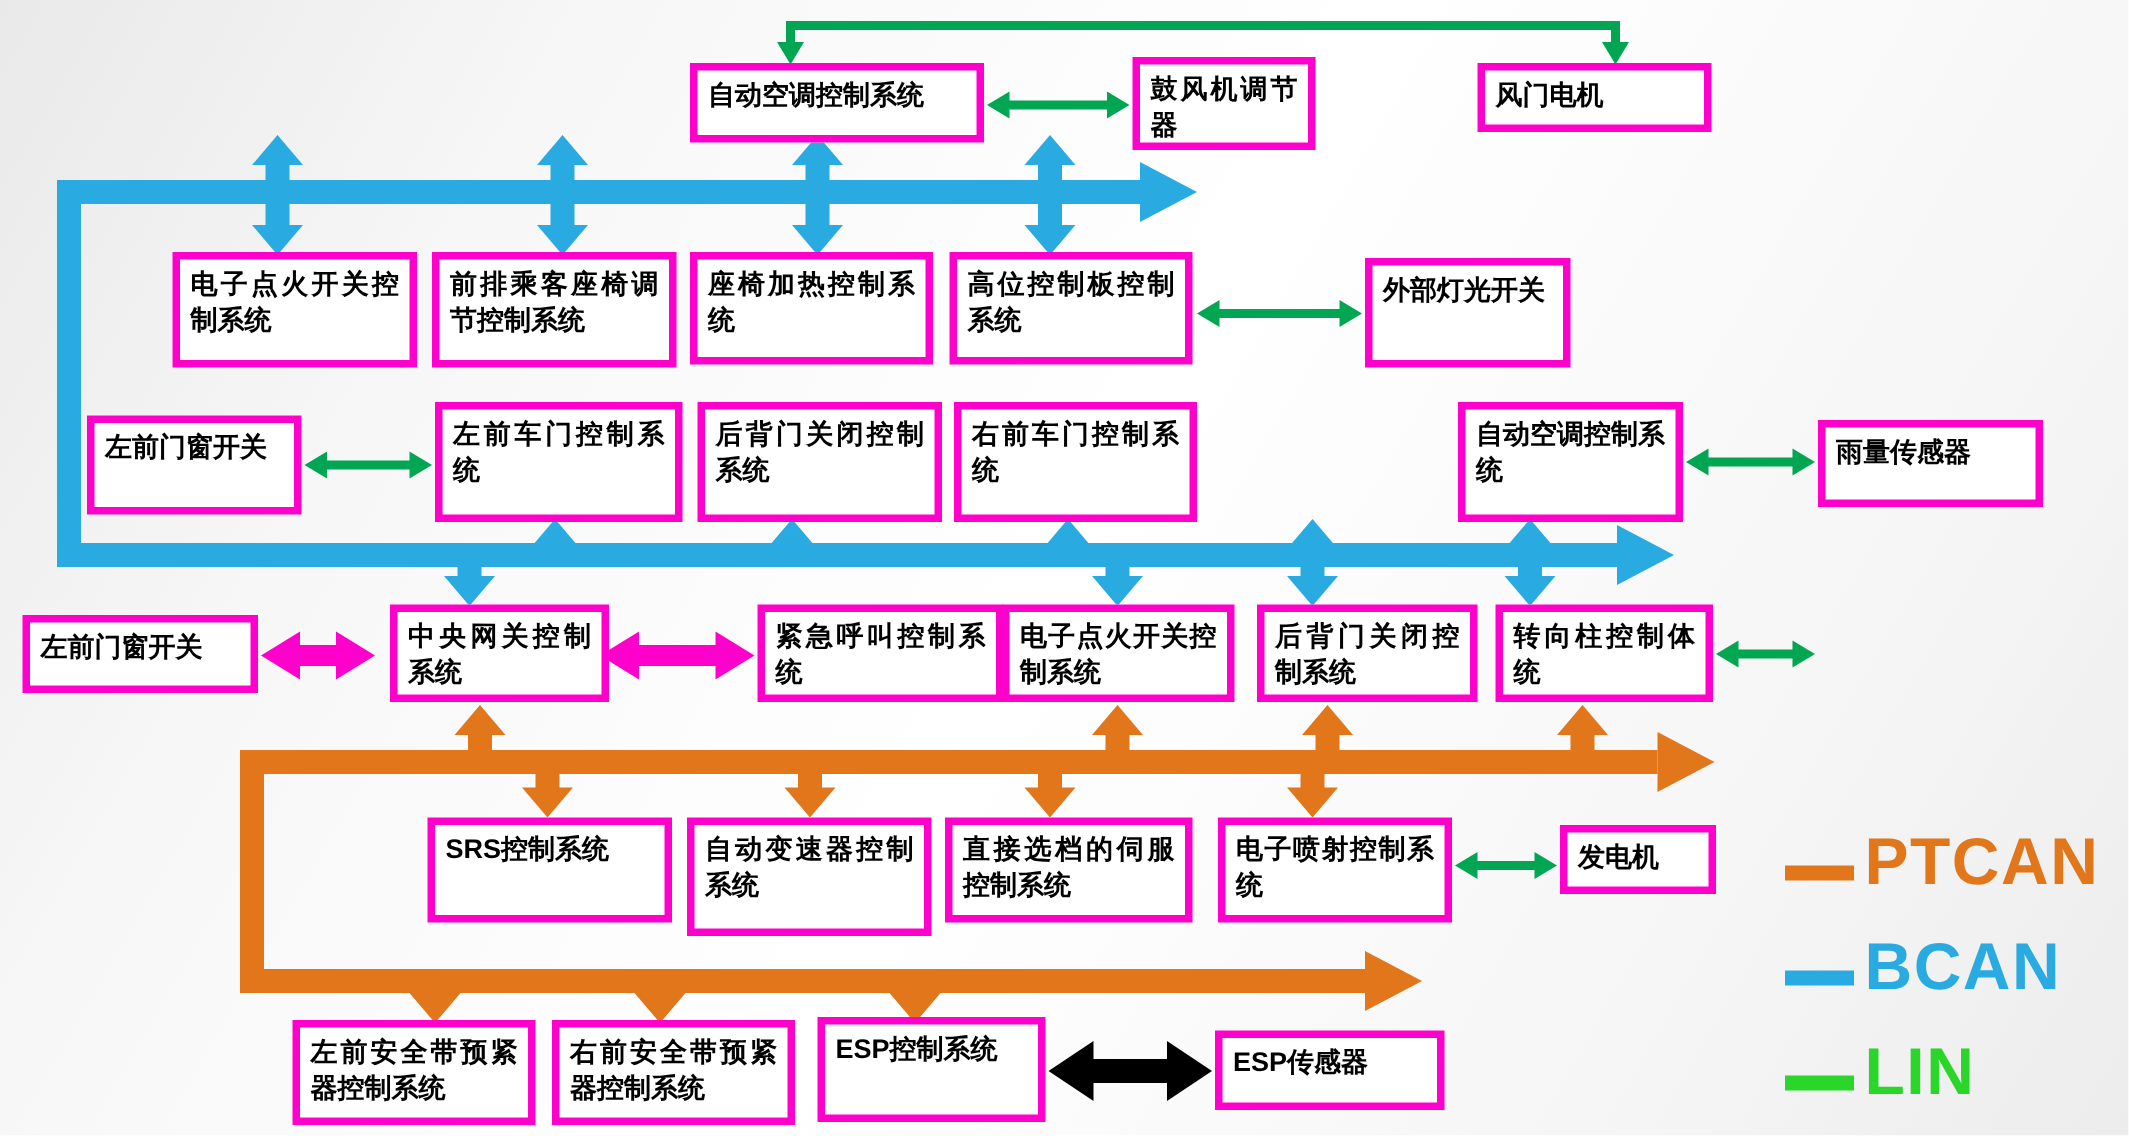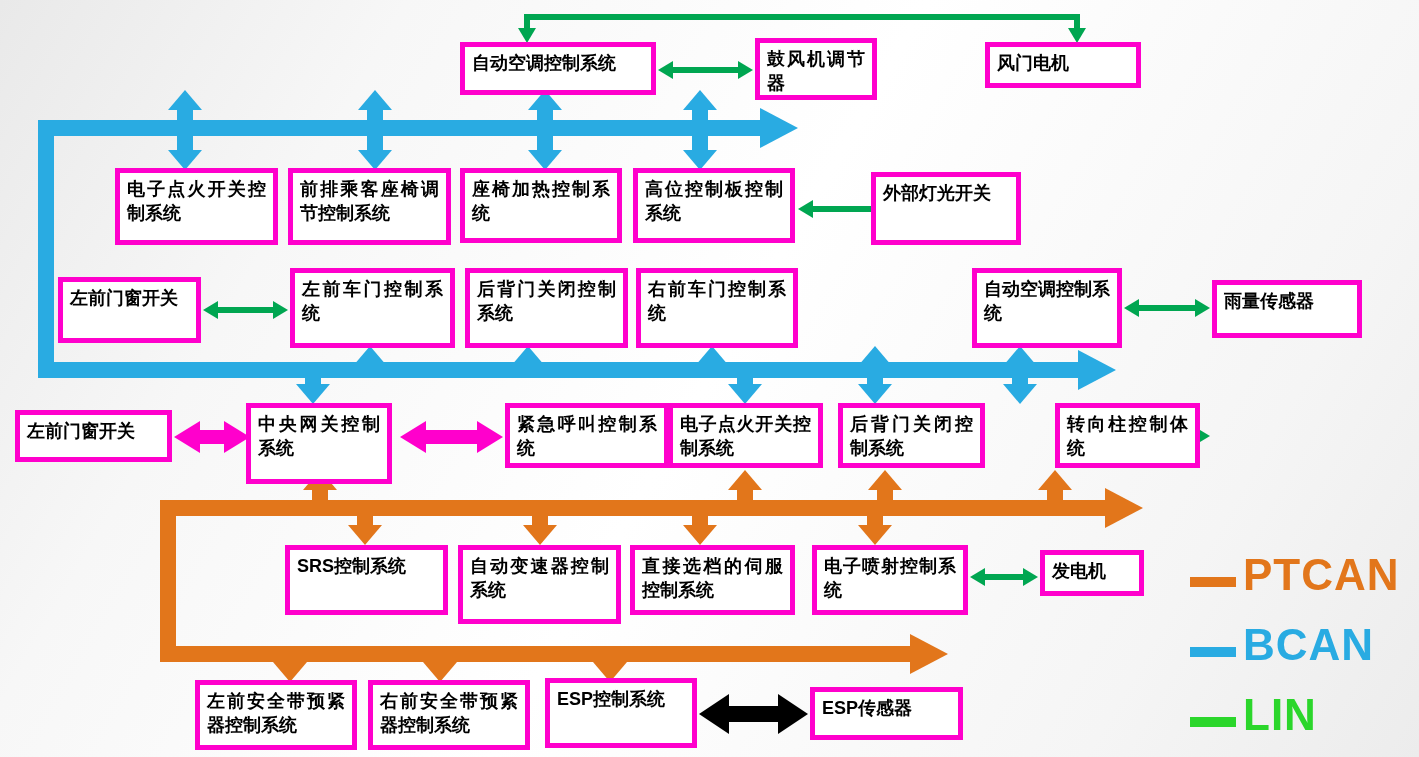--- a/index.html
+++ b/index.html
@@ -178,35 +178,35 @@
   </div>
 
   <div class="node" style="left:460px;top:42px;width:196px;height:53px"><span>自动空调控制系统</span></div>
   <div class="node" style="left:755px;top:38px;width:122px;height:62px"><span>鼓风机调节器</span></div>
   <div class="node" style="left:985px;top:42px;width:156px;height:46px"><span>风门电机</span></div>
 
   <div class="node" style="left:115px;top:168px;width:163px;height:77px"><span>电子点火开关控制系统</span></div>
   <div class="node" style="left:288px;top:168px;width:163px;height:77px"><span>前排乘客座椅调节控制系统</span></div>
   <div class="node" style="left:460px;top:168px;width:162px;height:75px"><span>座椅加热控制系统</span></div>
   <div class="node" style="left:633px;top:168px;width:162px;height:75px"><span>高位控制板控制系统</span></div>
-  <div class="node" style="left:871px;top:172px;width:150px;height:73px"><span>外部灯光开关</span></div>
+  <div class="node" style="left:910px;top:172px;width:137px;height:73px"><span>外部灯光开关</span></div>
 
   <div class="node" style="left:58px;top:277px;width:143px;height:66px"><span>左前门窗开关</span></div>
   <div class="node" style="left:290px;top:268px;width:165px;height:80px"><span>左前车门控制系统</span></div>
   <div class="node" style="left:465px;top:268px;width:163px;height:80px"><span>后背门关闭控制系统</span></div>
   <div class="node" style="left:636px;top:268px;width:162px;height:80px"><span>右前车门控制系统</span></div>
   <div class="node" style="left:972px;top:268px;width:150px;height:80px"><span>自动空调控制系统</span></div>
   <div class="node" style="left:1212px;top:280px;width:150px;height:58px"><span>雨量传感器</span></div>
 
   <div class="node" style="left:15px;top:410px;width:157px;height:52px"><span>左前门窗开关</span></div>
-  <div class="node" style="left:246px;top:403px;width:146px;height:81px"><span>中央网关控制系统</span></div>
+  <div class="node" style="left:260px;top:403px;width:146px;height:65px"><span>中央网关控制系统</span></div>
   <div class="node" style="left:505px;top:403px;width:164px;height:65px"><span>紧急呼叫控制系统</span></div>
   <div class="node" style="left:668px;top:403px;width:155px;height:65px"><span>电子点火开关控制系统</span></div>
   <div class="node" style="left:838px;top:403px;width:147px;height:65px"><span>后背门关闭控制系统</span></div>
-  <div class="node" style="left:1055px;top:403px;width:145px;height:65px"><span>转向柱控制体统</span></div>
+  <div class="node" style="left:997px;top:403px;width:145px;height:65px"><span>转向柱控制体统</span></div>
 
   <div class="node" style="left:285px;top:545px;width:163px;height:70px"><span>SRS控制系统</span></div>
   <div class="node" style="left:458px;top:545px;width:163px;height:79px"><span>自动变速器控制系统</span></div>
   <div class="node" style="left:630px;top:545px;width:165px;height:70px"><span>直接选档的伺服控制系统</span></div>
   <div class="node" style="left:812px;top:545px;width:156px;height:70px"><span>电子喷射控制系统</span></div>
   <div class="node" style="left:1040px;top:550px;width:104px;height:46px"><span>发电机</span></div>
 
   <div class="node" style="left:195px;top:680px;width:162px;height:70px"><span>左前安全带预紧器控制系统</span></div>
   <div class="node" style="left:368px;top:680px;width:162px;height:70px"><span>右前安全带预紧器控制系统</span></div>
   <div class="node" style="left:545px;top:678px;width:152px;height:70px"><span>ESP控制系统</span></div>

